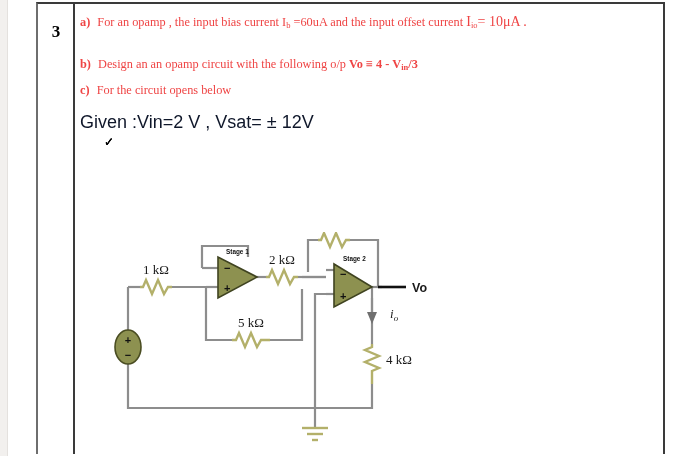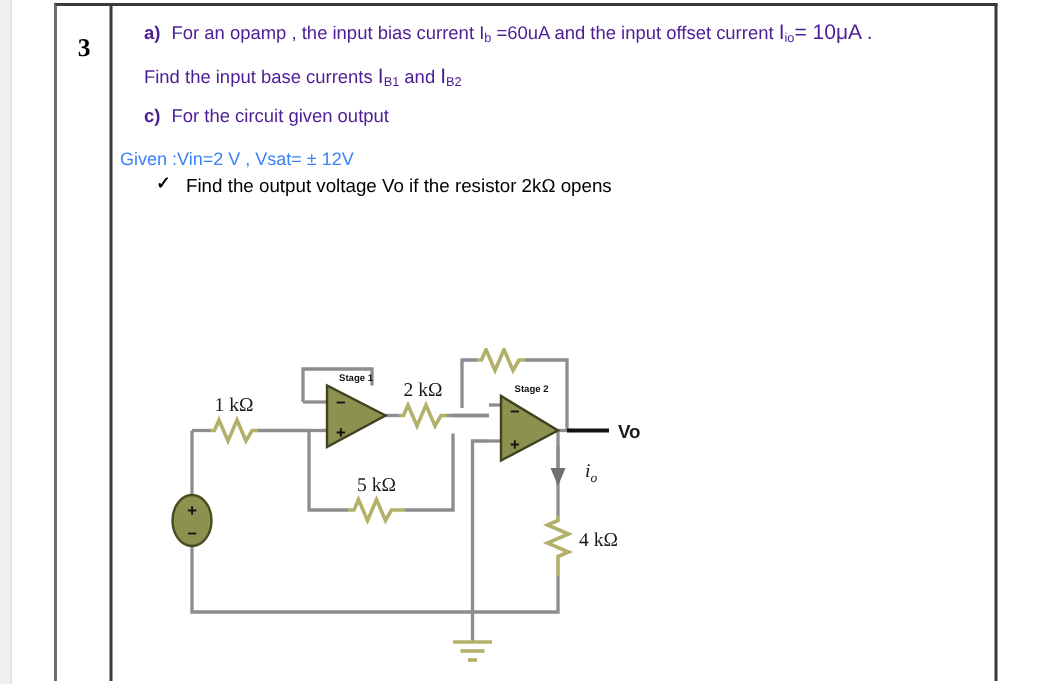--- a/index.html
+++ b/index.html
@@ -61,41 +61,42 @@
   }
 
   
   .content {
     position: absolute;
     left: 80px;
     top: 13px;
     width: 576px;
   }
   .para {
-    color: #4c1d95;
+    color: #ef4444;
     font-size: 12.3px;
     line-height: 1.25;
-    margin: 0 0 11px 16px;
+    margin: 0 0 11px 0;
     white-space: nowrap;
+    font-family: Liberation Serif, serif;
   }
   .lead {
     font-weight: bold;
     margin-right: 4px;
   }
   .bold { font-weight: bold; }
   sub {
     font-size: 8.5px;
     vertical-align: -2px;
   }
   .big { font-size: 14px; }
   .gap-top { margin-top: 26px; }
 
   .given {
-    color: #3b82f6;
-    font-size: 12px;
+    color: #0f172a;
+    font-size: 18px;
     margin: 0 0 2px 0;
     white-space: nowrap;
   }
   ul.checks {
     list-style: none;
     margin: 0;
     padding: 0 0 0 24px;
   }
   ul.checks li {
     font-size: 12.5px;
@@ -134,42 +135,44 @@
 
   <div class="qnum">3</div>
 
   <div class="content">
 
     <p class="para">
       <span class="lead">a)</span>
       <span>For an opamp , the input bias current </span><span>I</span><sub>b</sub><span> =60uA and the input offset current </span><span class="big">I</span><sub>io</sub><span class="big">= 10μA .</span>
     </p>
 
-    <p class="para">
-      <span>Find the input base currents </span><span class="big">I</span><sub>B1</sub><span> and </span><span class="big">I</span><sub>B2</sub>
+
+    <p class="para gap-top">
+      <span class="lead">b)</span>
+      <span>Design an an opamp circuit with the following o/p </span><span class="bold">Vo</span>
+      <span class="bold">≡</span>
+      <span class="bold">4 -  </span><span class="bold">V</span><sub class="bold">in</sub><span class="bold">/3</span>
     </p>
-
 
     <p class="para" style="margin-bottom:13px">
       <span class="lead">c)</span>
-      <span>For the circuit given output</span>
+      <span>For the circuit opens below</span>
     </p>
 
     <p class="given">Given :Vin=2 V  , Vsat= ± 12V</p>
 
     <ul class="checks">
       <li>
         <span class="tick">✓</span>
       </li>
       <li>
         <span class="tick">✓</span>
       </li>
       <li>
         <span class="tick">✓</span>
-        <span>Find the output voltage Vo if the resistor 2kΩ opens</span>
       </li>
     </ul>
   </div>
 
   <div id="circuit">
     <svg width="330" height="224" viewBox="0 0 330 224" xmlns="http://www.w3.org/2000/svg">
       <defs>
         <style>
           .w  { stroke:#8d8d8d; stroke-width:2.2; fill:none; }
           .rz { stroke:#b3b06a; stroke-width:2.4; fill:none; stroke-linejoin:miter; }

